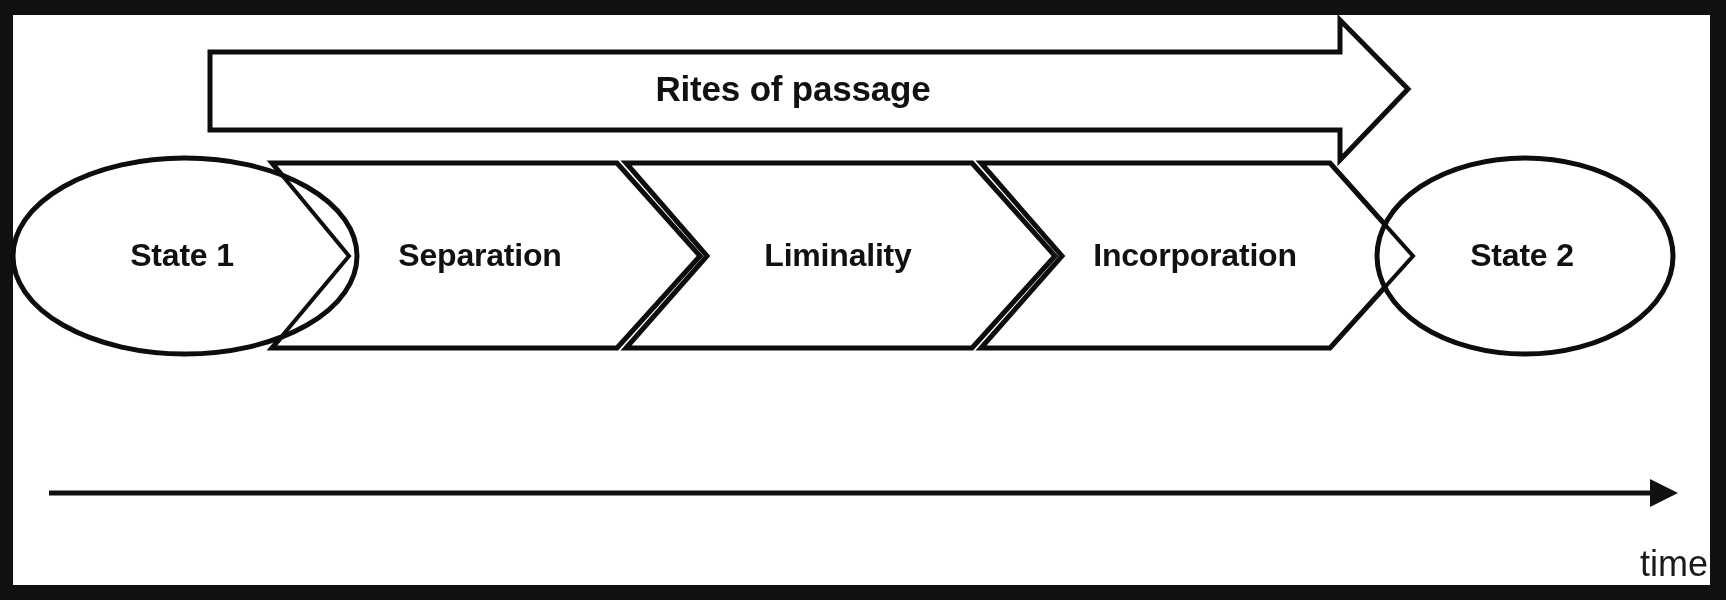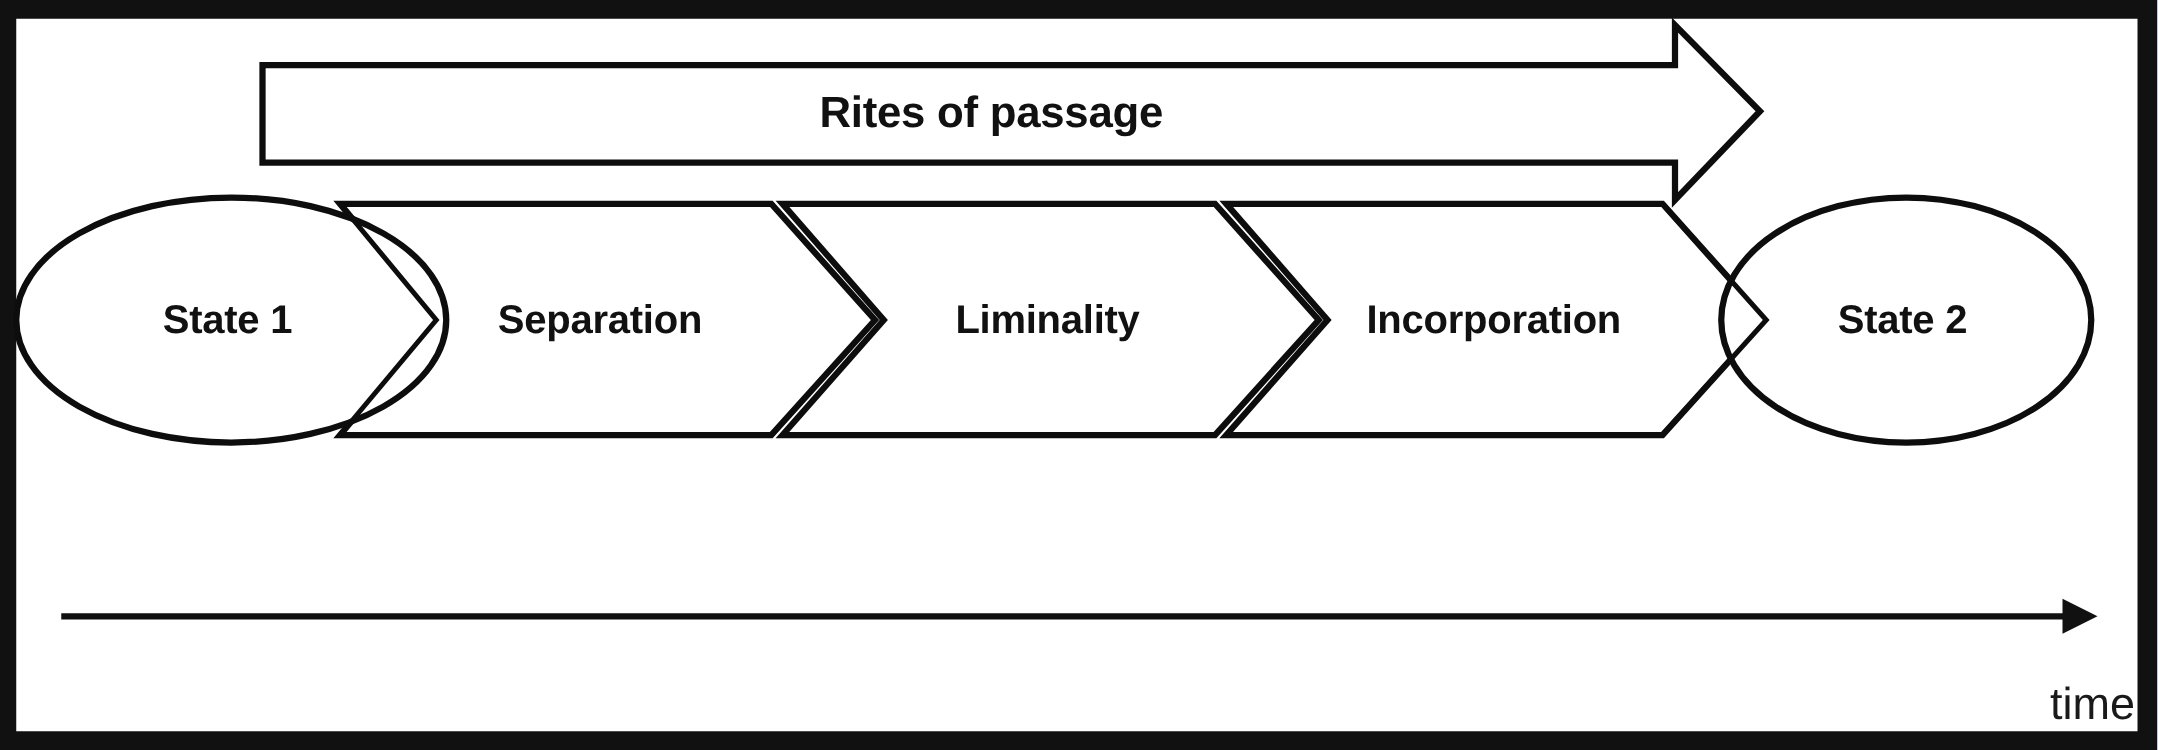--- a/index.html
+++ b/index.html
@@ -9,21 +9,21 @@
     background: #ffffff;
   }
   body {
     font-family: "Liberation Sans", sans-serif;
   }
   #figure-root {
     position: relative;
     width: 1726px;
     height: 600px;
     overflow: hidden;
-    background: #0ea5e9;
+    background: #ef4444;
   }
   #figure-canvas {
     position: absolute;
     left: 0;
     top: 0;
     width: 1726px;
     height: 600px;
   }
   .diagram-svg {
     display: block;

